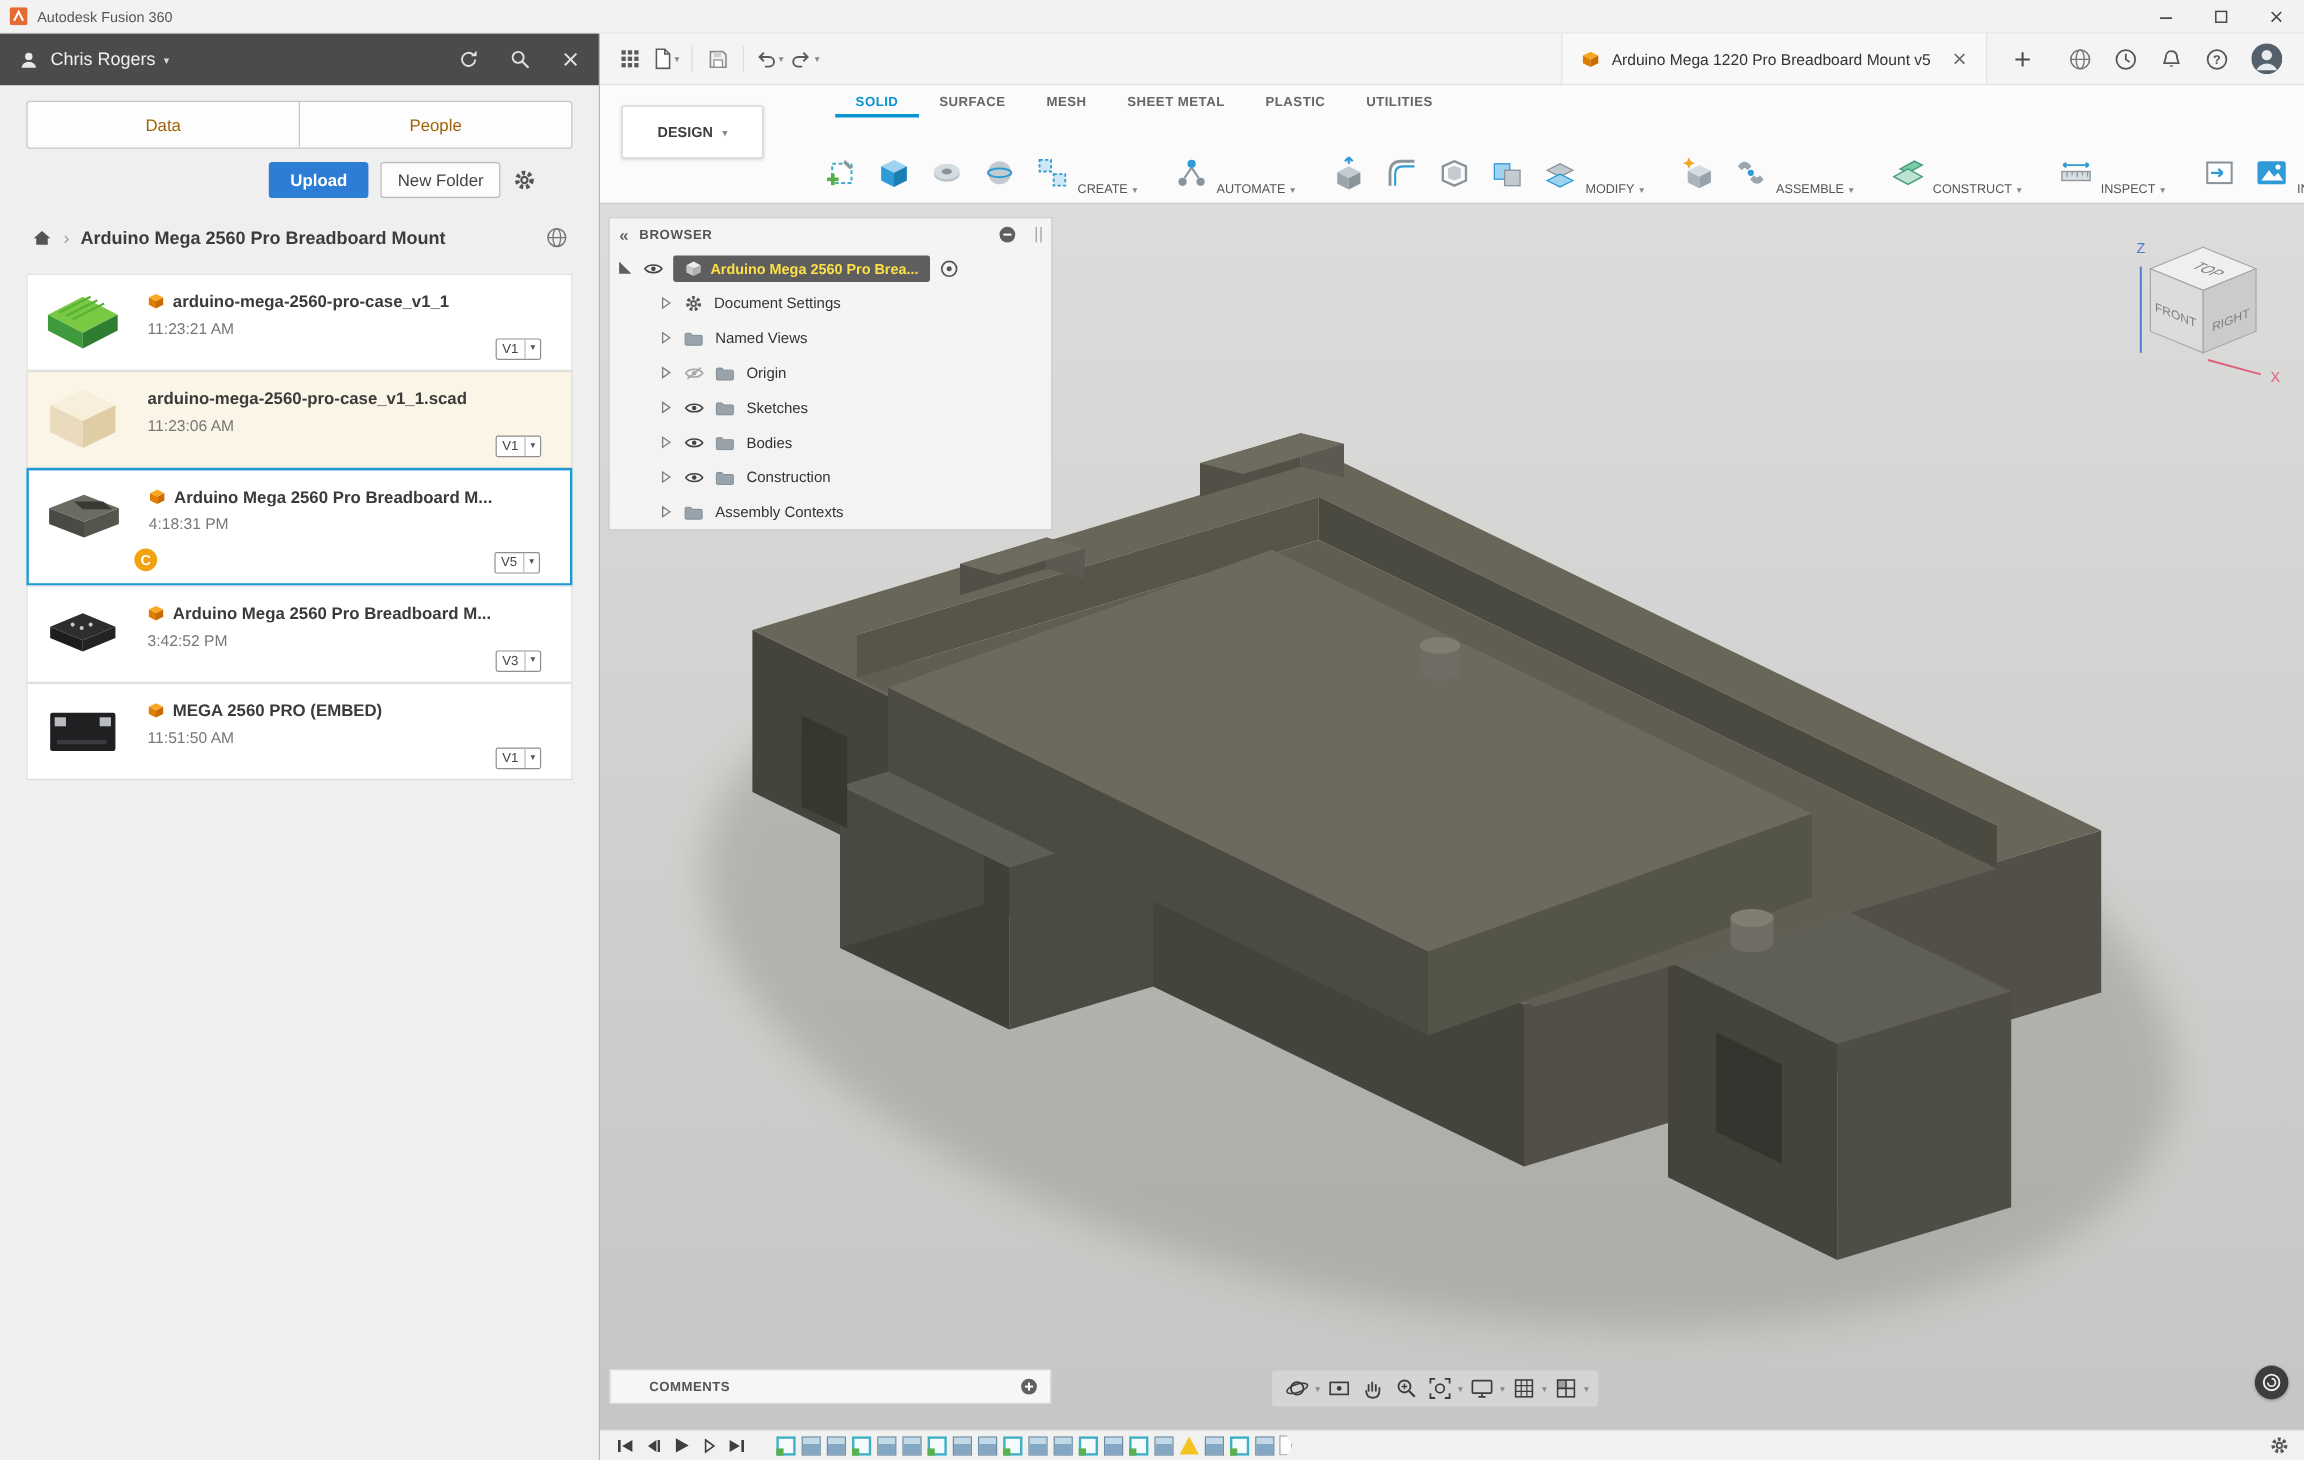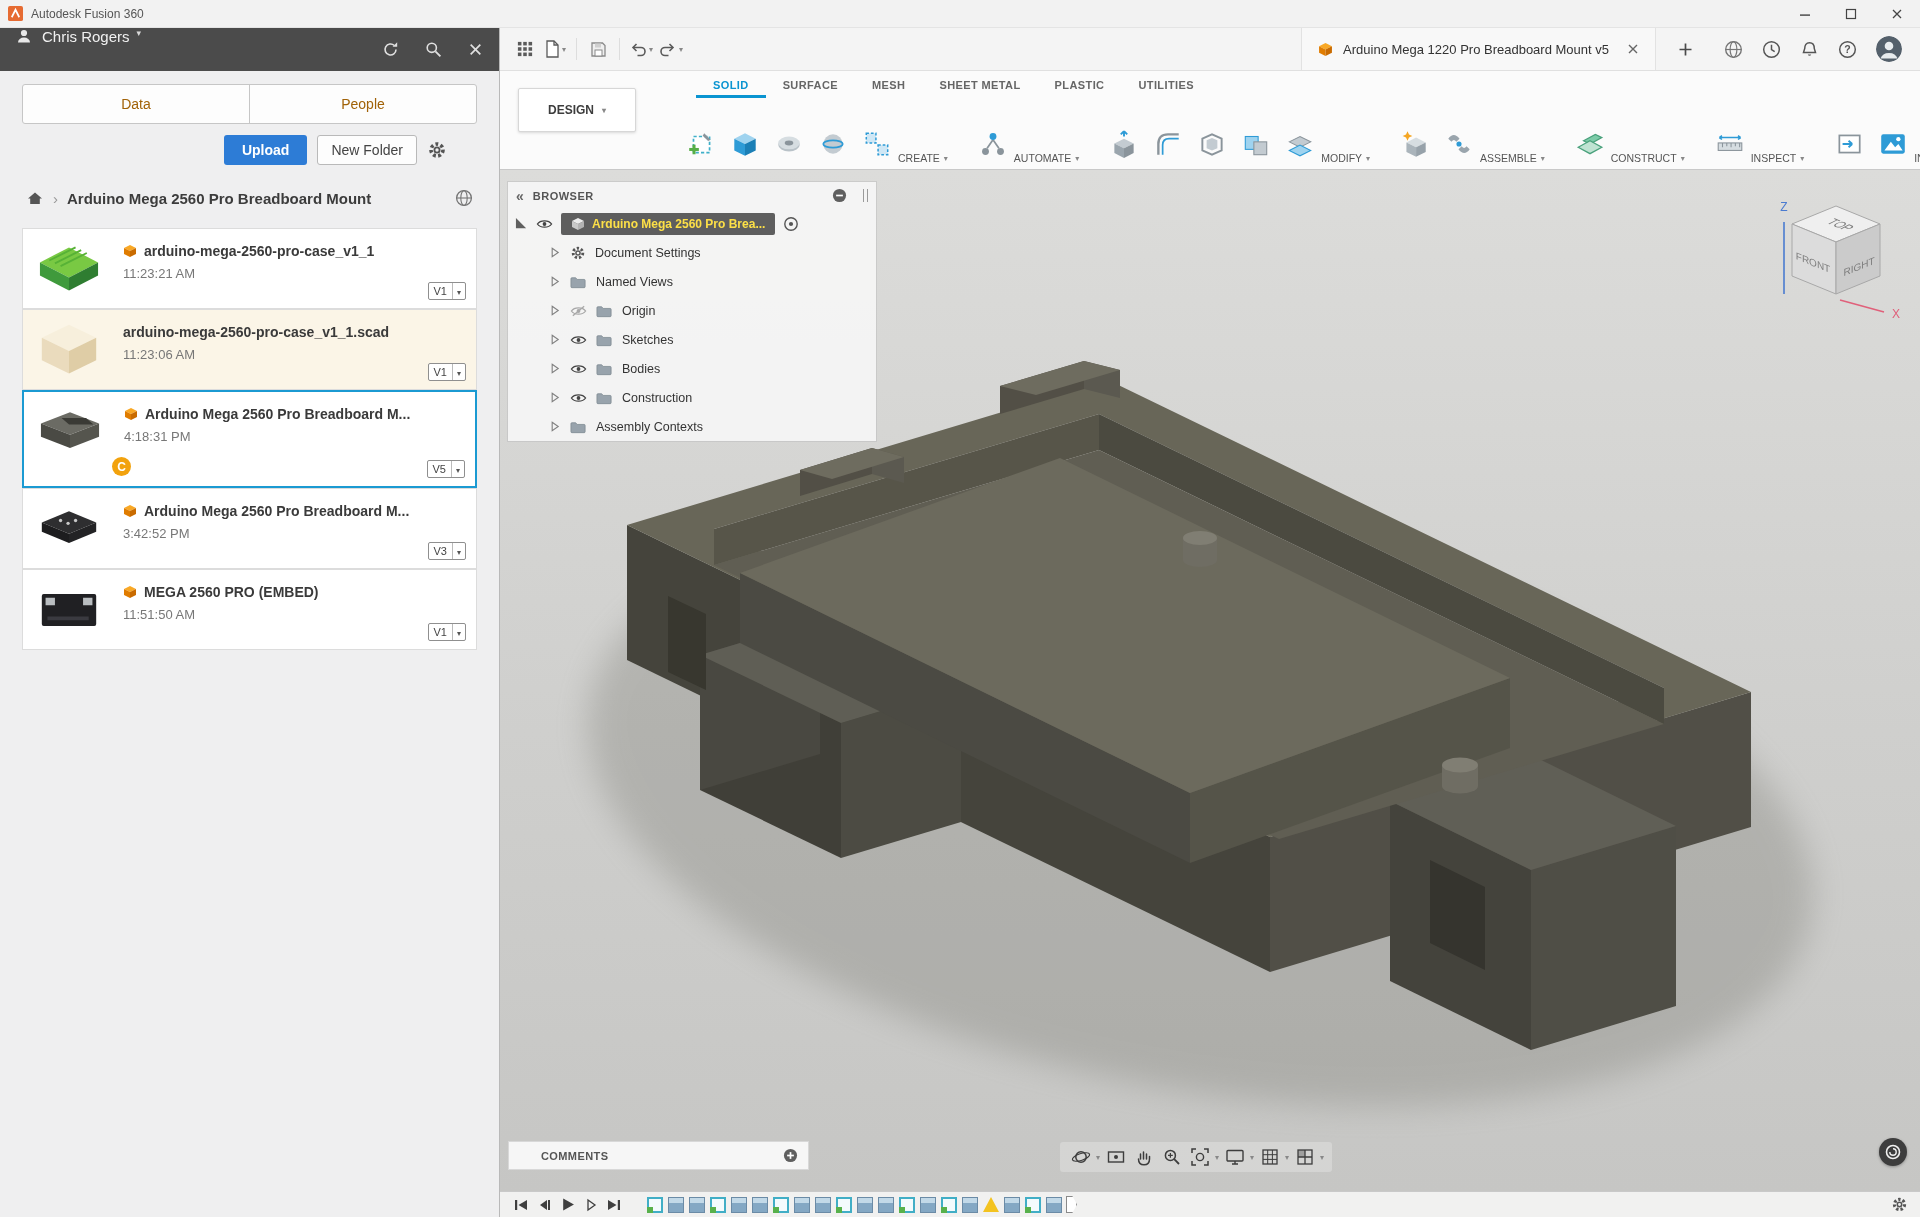--- a/index.html
+++ b/index.html
@@ -11,21 +11,21 @@
   .titlebar{height:28px;flex:0 0 auto;background:#f2f2f2;border-bottom:1px solid #e4e4e4;display:flex;align-items:center;padding-left:8px}
   .app-title{font-size:12px;color:#555;margin-left:8px}
   .win-controls{margin-left:auto;display:flex;height:100%}
   .win-btn{width:46px;height:100%;display:flex;align-items:center;justify-content:center}
 
   
   .content{flex:1;display:flex;min-height:0}
 
   
   .data-panel{width:500px;flex:0 0 auto;display:flex;flex-direction:column;background:#efeff0;border-right:1px solid #b9b9b9}
-  .dp-header{height:43px;flex:0 0 auto;background:#4b4b4b;display:flex;padding:0 16px;color:#f0f0f0}
+  .dp-header{height:43px;flex:0 0 auto;background:#4b4b4b;display:flex;align-items:center;padding:0 16px;color:#f0f0f0}
   .dp-user{font-size:15px;margin:0 7px 0 10px}
   .dp-caret{font-size:9px;color:#d8d8d8}
   .dp-hicons{margin-left:auto;display:flex;align-items:center;gap:26px}
   .dp-body{flex:1;display:flex;flex-direction:column;overflow:hidden}
   .dp-tabs{margin:13px 22px 0;height:40px;display:flex;background:#fdfdfd;border:1px solid #c6c6c6;border-radius:3px;overflow:hidden}
   .dp-tab{flex:1;display:flex;align-items:center;justify-content:center;font-size:14px;color:#a16207}
   .dp-tab.first{border-right:1px solid #c6c6c6}
   .dp-actions{margin-top:11px;padding-right:52px;display:flex;justify-content:flex-end;align-items:center;gap:10px}
   .btn-upload{background:#2d7cd6;color:#fff;font-size:14px;font-weight:700;padding:7px 18px;border-radius:3px}
   .btn-newfolder{background:#fdfdfd;border:1px solid #b9b9b9;color:#444;font-size:14px;padding:6px 13px;border-radius:3px}
@@ -33,21 +33,21 @@
   .bc-name{flex:1;font-size:15px;font-weight:700;color:#3c3c3c;white-space:nowrap;overflow:hidden;text-overflow:ellipsis}
   .bc-sep{color:#999;font-size:15px}
   .dp-list{margin-top:21px;padding:0 22px;flex:1;overflow:hidden}
   .card{position:relative;background:#fff;border:1px solid #dcdcdc;height:81px;}
   .card.sel{height:98px;border:2px solid #1b9ad2}
   .card.cream{background:#fbf5e7}
   .thumb{position:absolute;left:6px;top:6px;width:80px;height:66px;display:flex;align-items:center;justify-content:center}
   .c-name{position:absolute;left:100px;top:14px;right:14px;display:flex;align-items:center;gap:7px;font-size:14px;font-weight:700;color:#3a3a3a;white-space:nowrap;overflow:hidden}
   .c-time{position:absolute;left:100px;top:37px;font-size:13px;color:#777}
   .badge{position:absolute;left:88px;bottom:10px;width:19px;height:19px;border-radius:50%;background:#f2a20d;color:#fff;font-size:12px;font-weight:700;display:flex;align-items:center;justify-content:center}
-  .ver{position:absolute;right:10px;bottom:8px;display:flex;align-items:flex-end;border:1px solid #8f8f8f;border-radius:2px;background:#fff;font-size:11px;color:#444}
+  .ver{position:absolute;right:25px;bottom:8px;display:flex;align-items:flex-start;border:1px solid #8f8f8f;border-radius:2px;background:#fff;font-size:11px;color:#444}
   .ver .v{padding:2px 5px;border-right:1px solid #bbb}
   .ver .caret{padding:2px 4px;font-size:8px;color:#555;display:flex;align-items:center}
 
   
   .work-area{flex:1;display:flex;flex-direction:column;min-width:0}
 
   
   .qat{height:43px;flex:0 0 auto;background:#f4f4f4;border-bottom:1px solid #e0e0e0;display:flex;align-items:center;padding:0 0 0 10px}
   .qat-btn{height:32px;min-width:30px;display:flex;align-items:center;justify-content:center;gap:2px;padding:0 3px}
   .qat-sep{width:1px;height:22px;background:#ddd;margin:0 6px}
@@ -84,21 +84,21 @@
   .br-minus{margin-left:auto;display:flex}
   .br-grip{width:5px;height:13px;border-left:1px solid #9a9a9a;border-right:1px solid #9a9a9a;margin-left:7px}
   .br-row{height:29px;display:flex;align-items:center;gap:9px;padding-left:40px;font-size:12.5px;color:#333}
   .br-row.root{padding-left:7px;gap:8px}
   .pill{display:flex;align-items:center;gap:7px;background:#5e5e5e;color:#fde047;font-size:12px;font-weight:700;padding:4px 10px;border-radius:2px;max-width:258px;white-space:nowrap;overflow:hidden}
 
   
   .viewcube{position:absolute;right:16px;top:26px}
 
   
-  .comments{position:absolute;left:8px;top:971px;width:301px;height:29px;background:#f6f6f6;border:1px solid #d8d8d8;display:flex;align-items:center;padding:0 10px 0 32px;font-size:11px;font-weight:700;letter-spacing:.4px;color:#555}
+  .comments{position:absolute;left:8px;top:971px;width:368px;height:29px;background:#f6f6f6;border:1px solid #d8d8d8;display:flex;align-items:center;padding:0 10px 0 32px;font-size:11px;font-weight:700;letter-spacing:.4px;color:#555}
   .cm-plus{margin-left:auto;display:flex}
   .navbar{position:absolute;left:560px;top:972px;height:30px;display:flex;align-items:center;gap:3px;padding:0 8px;background:rgba(255,255,255,.25);border-radius:3px}
   .nav-btn{width:25px;height:25px;display:flex;align-items:center;justify-content:center}
   .assistant{position:absolute;right:13px;top:968px;width:28px;height:28px;border-radius:50%;background:#3d3d3d;display:flex;align-items:center;justify-content:center;box-shadow:0 1px 3px rgba(0,0,0,.3)}
 
   
   .timeline{height:26px;flex:0 0 auto;background:#f1f1f0;border-top:1px solid #c9c9c9;display:flex;align-items:center;padding:0 12px 0 14px}
   .pb{display:flex;align-items:center;gap:9px}
   .pb-btn{display:flex;align-items:center;justify-content:center}
   .features{display:flex;align-items:center;gap:5px;margin-left:26px}

